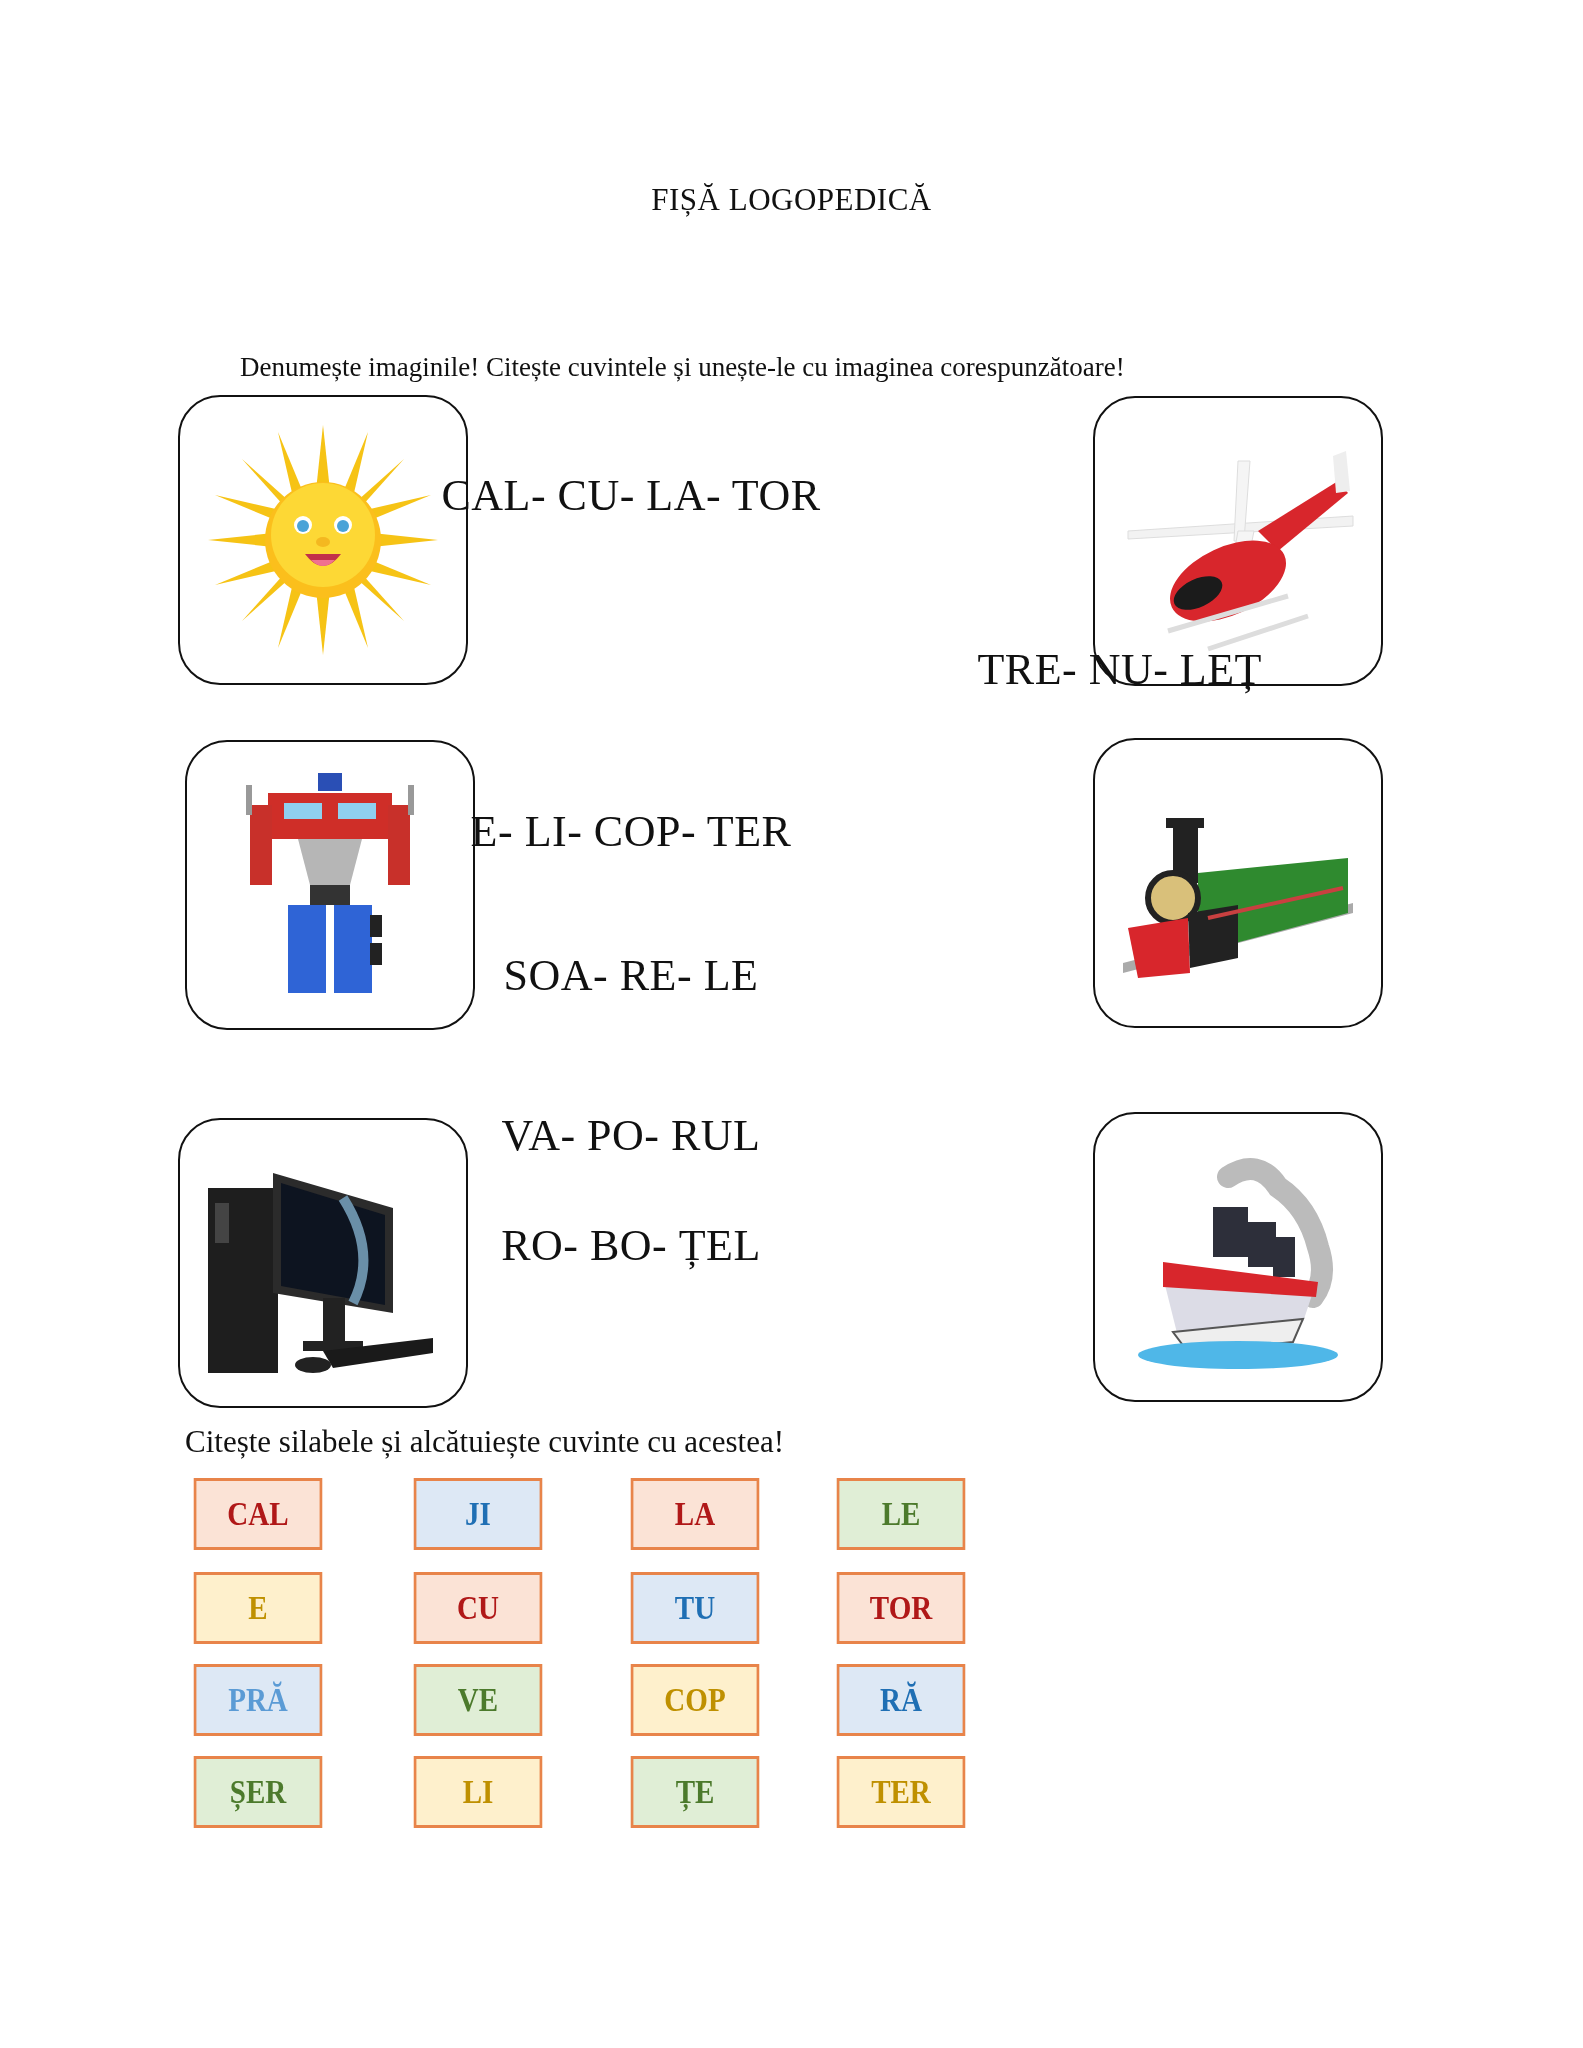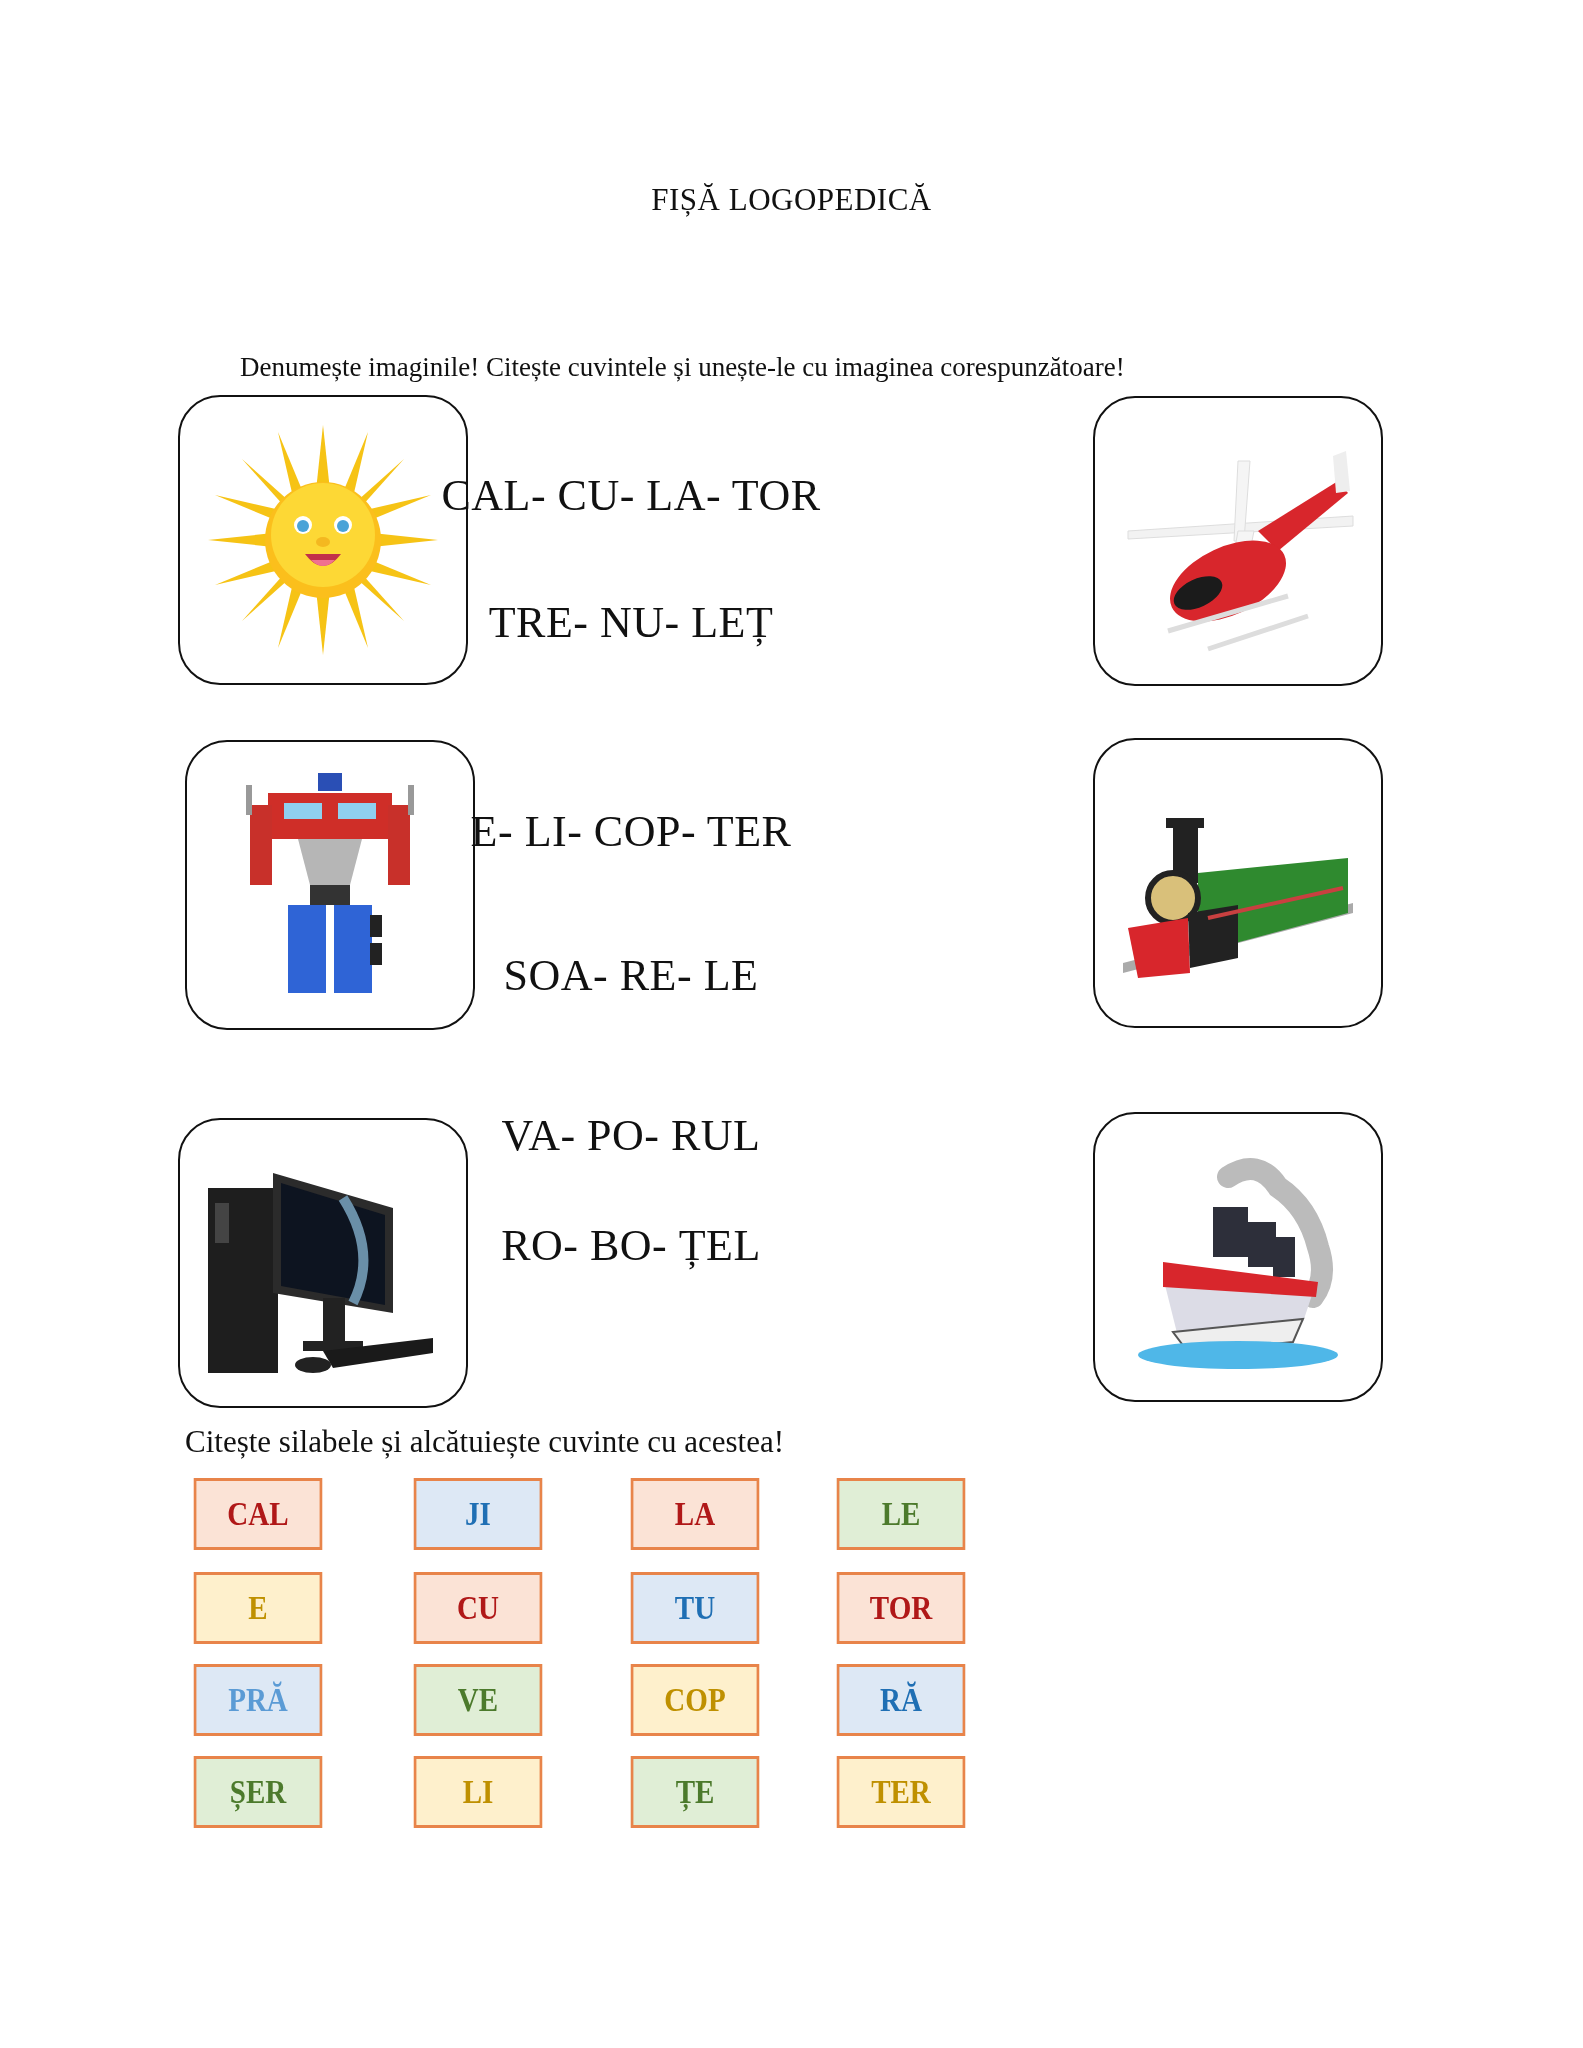--- a/index.html
+++ b/index.html
@@ -125,21 +125,21 @@
     <rect x="130" y="85" width="28" height="45" fill="#2d2f3a"></rect>
     <rect x="155" y="100" width="22" height="40" fill="#2d2f3a"></rect>
     <polygon points="45,140 195,155 185,185 60,200" fill="#dcdce6"></polygon>
     <polygon points="45,125 200,145 198,160 45,150" fill="#d8262c"></polygon>
     <polygon points="55,195 185,182 175,205 70,215" fill="#eee" stroke="#555" stroke-width="2"></polygon>
     <ellipse cx="120" cy="218" rx="100" ry="14" fill="#4fb7e8"></ellipse>
   </svg>
 </div>
 
 <div class="word" style="top:470px;">CAL- CU- LA- TOR</div>
-<div class="word" style="top:597px;">TRE- NU- LEȚ</div>
+<div class="word" style="top:644px;text-align:right;">TRE- NU- LEȚ</div>
 <div class="word" style="top:790px;margin-top:16px;">E- LI- COP- TER</div>
 <div class="word" style="top:950px;">SOA- RE- LE</div>
 <div class="word" style="top:1110px;">VA- PO- RUL</div>
 <div class="word" style="top:1220px;">RO- BO- ȚEL</div>
 
 <div class="sub">Citește silabele și alcătuiește cuvinte cu acestea!</div>
 
 <div id="syl-grid">
     <div class="syl" style="left: 185px; top: 1478px; background: rgb(251, 227, 214); color: rgb(176, 24, 24); border-color: rgb(232, 132, 74);">CAL</div>
     <div class="syl" style="left: 405px; top: 1478px; background: rgb(221, 232, 245); color: rgb(31, 111, 180); border-color: rgb(232, 132, 74);">JI</div>

